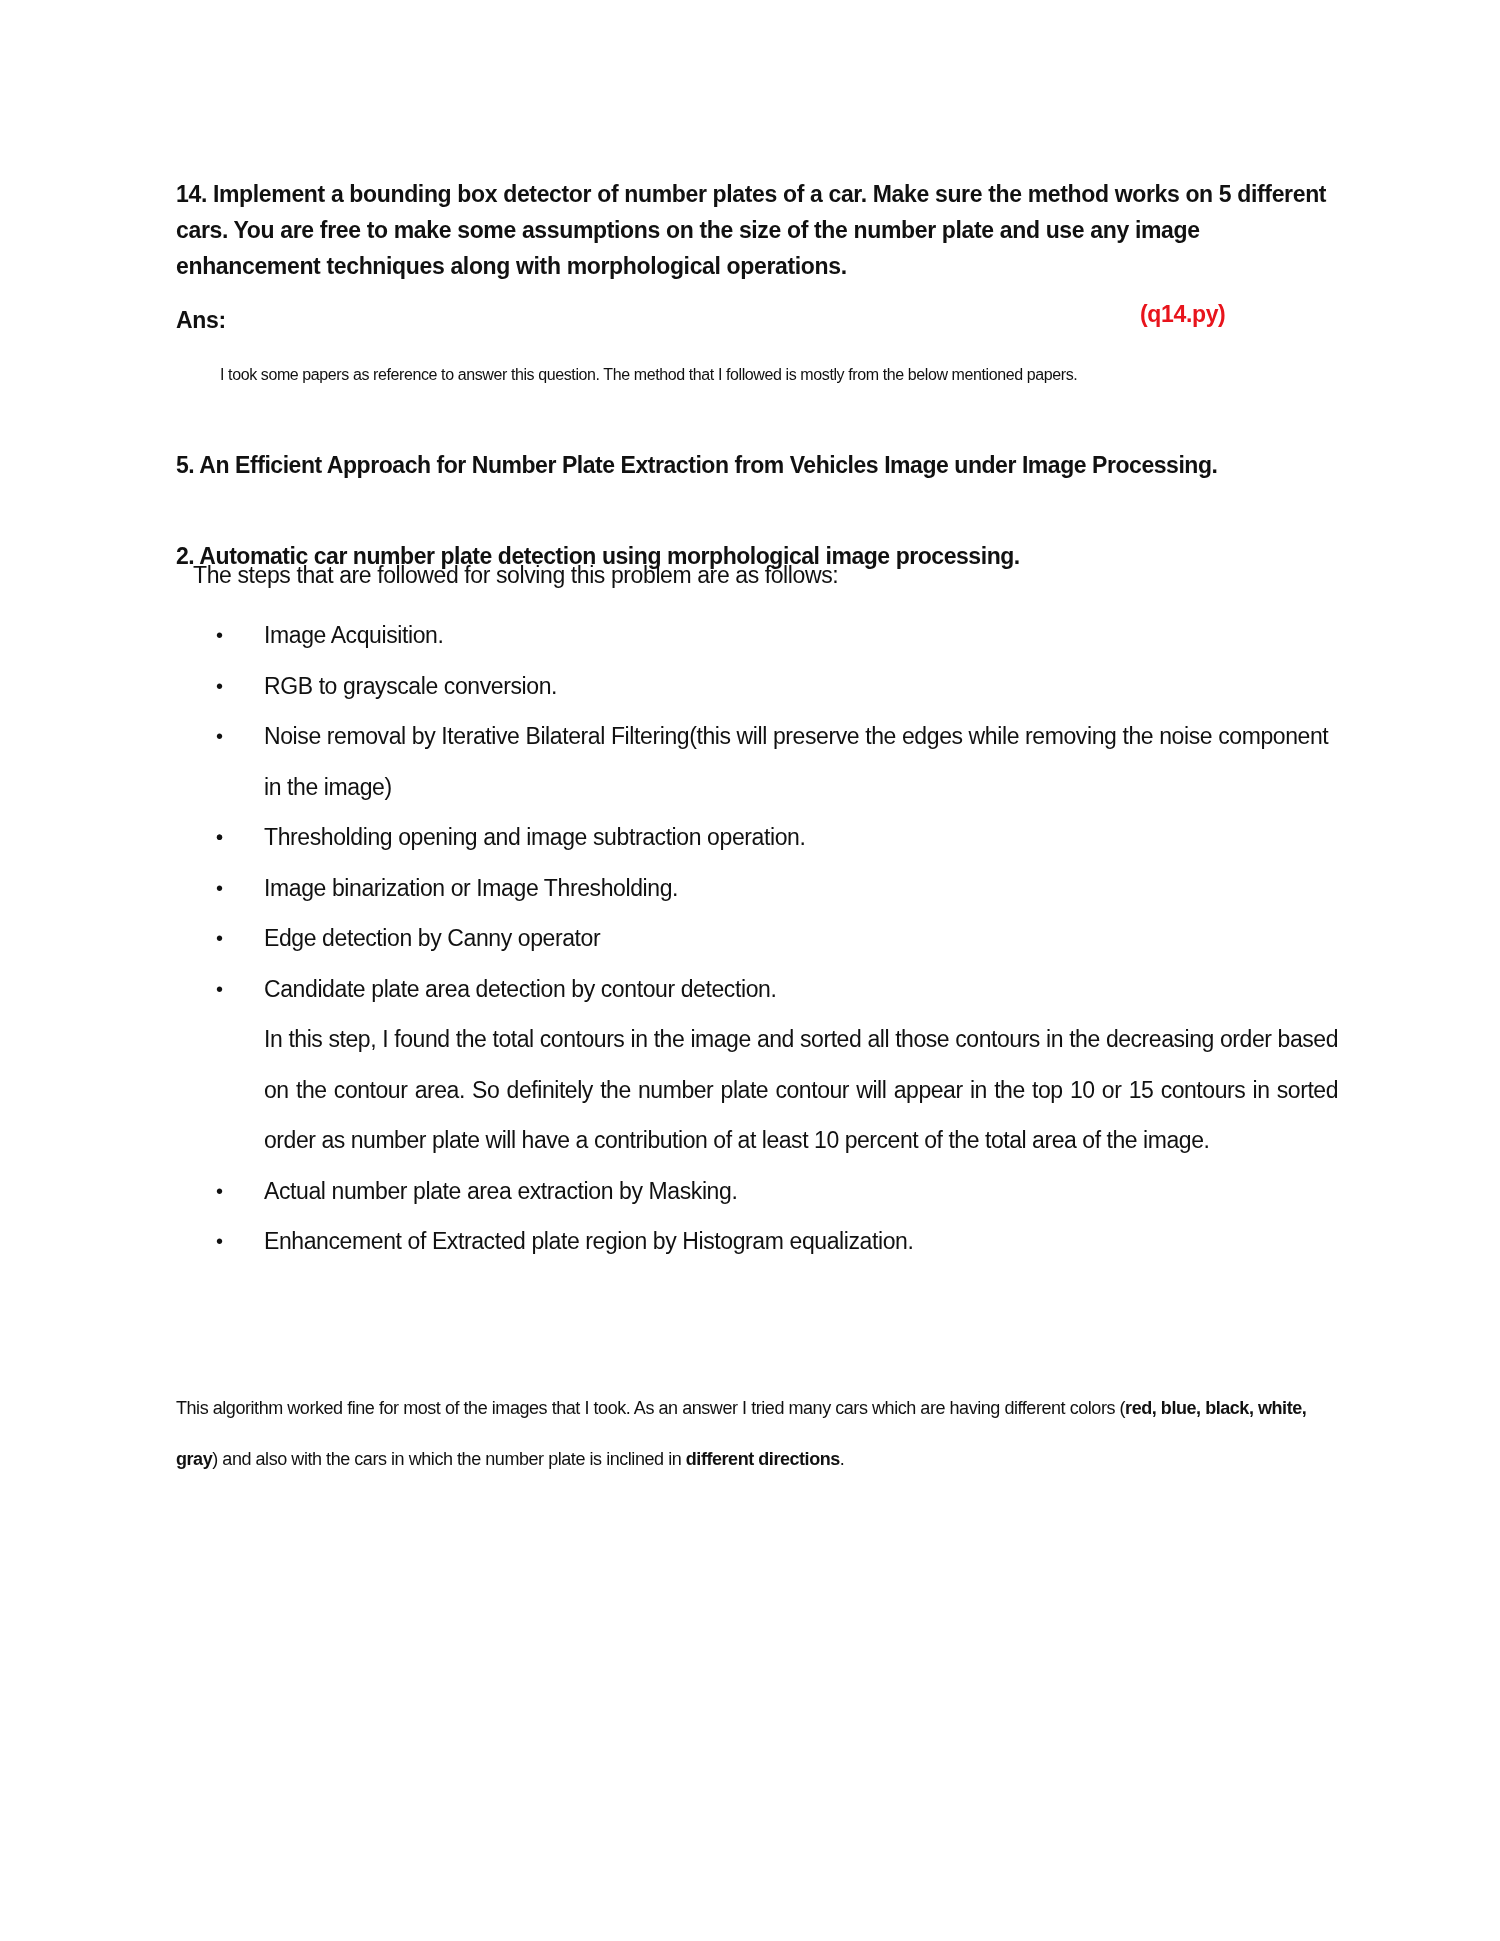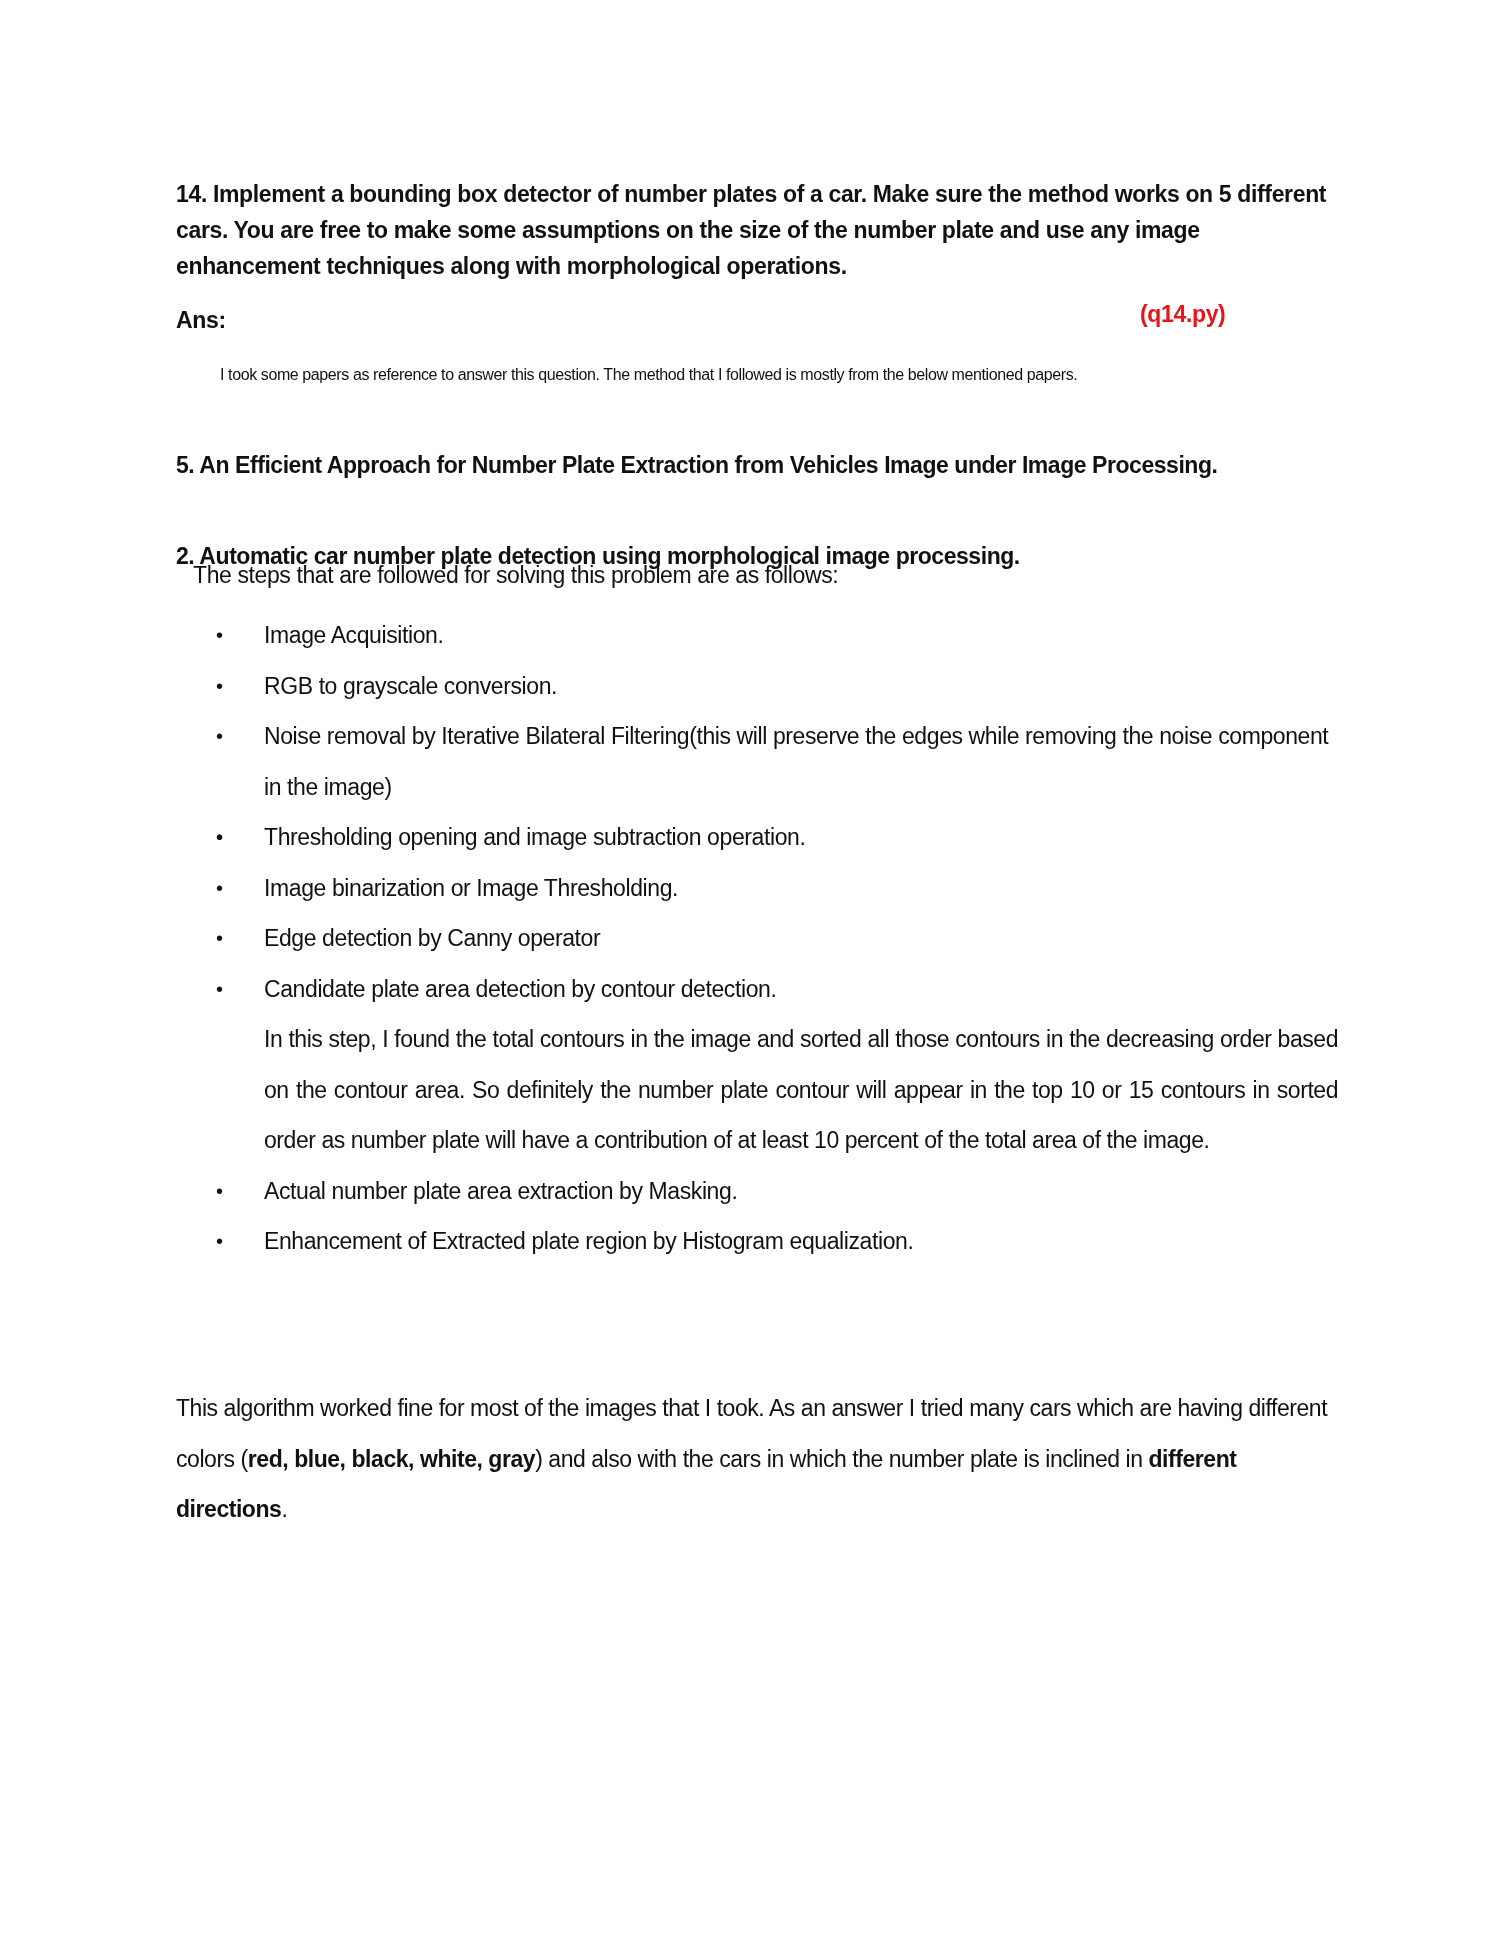--- a/index.html
+++ b/index.html
@@ -15,21 +15,21 @@
   .ans { position: absolute; top: 302px; left: 0; font-weight: bold; font-size: 23px; line-height: 36px; letter-spacing: -0.3px; }
   .intro { position: absolute; top: 357px; left: 0; width: 1160px; font-size: 16px; line-height: 36px; letter-spacing: -0.4px; margin-left: 44px; }
   .paper { position: absolute; left: 0; font-weight: bold; font-size: 23px; line-height: 36px; letter-spacing: -0.45px; }
   .p1 { top: 447px; }
   .p2 { top: 502px; margin-top: 36px; }
   .steps-intro { position: absolute; top: 557px; left: 17px; font-size: 23px; line-height: 36px; letter-spacing: -0.4px; }
   ul.steps { position: absolute; top: 610px; left: 0; margin: 0; padding: 0; list-style: none; width: 1160px; }
   ul.steps li { position: relative; padding-left: 88px; font-size: 23px; line-height: 50.5px; letter-spacing: -0.4px; }
   ul.steps li .bullet { position: absolute; left: 40px; top: 0; font-size: 20px; }
   ul.steps li .note { display: block; font-weight: normal; text-align: justify; letter-spacing: -0.45px; width: 1074px; }
-  .closing { position: absolute; top: 1383px; left: 0; width: 1170px; font-size: 23px; line-height: 50.5px; letter-spacing: -0.45px; }
+  .closing { position: absolute; top: 1383px; left: 0; width: 1170px; font-size: 18px; line-height: 50.5px; letter-spacing: -0.45px; }
   .closing b { font-weight: bold; }
 </style>
 </head>
 <body>
 
 <div class="page">
   <div class="q">
     <span>14. Implement a bounding box detector of number plates of a car. Make sure the method works on 5 different cars. You are free to make some assumptions on the size of the number plate and use any image enhancement techniques along with morphological operations.</span>
     <span class="ref" style="color: rgb(232, 20, 28); margin-top: 48px;">(q14.py)</span>
   </div>

